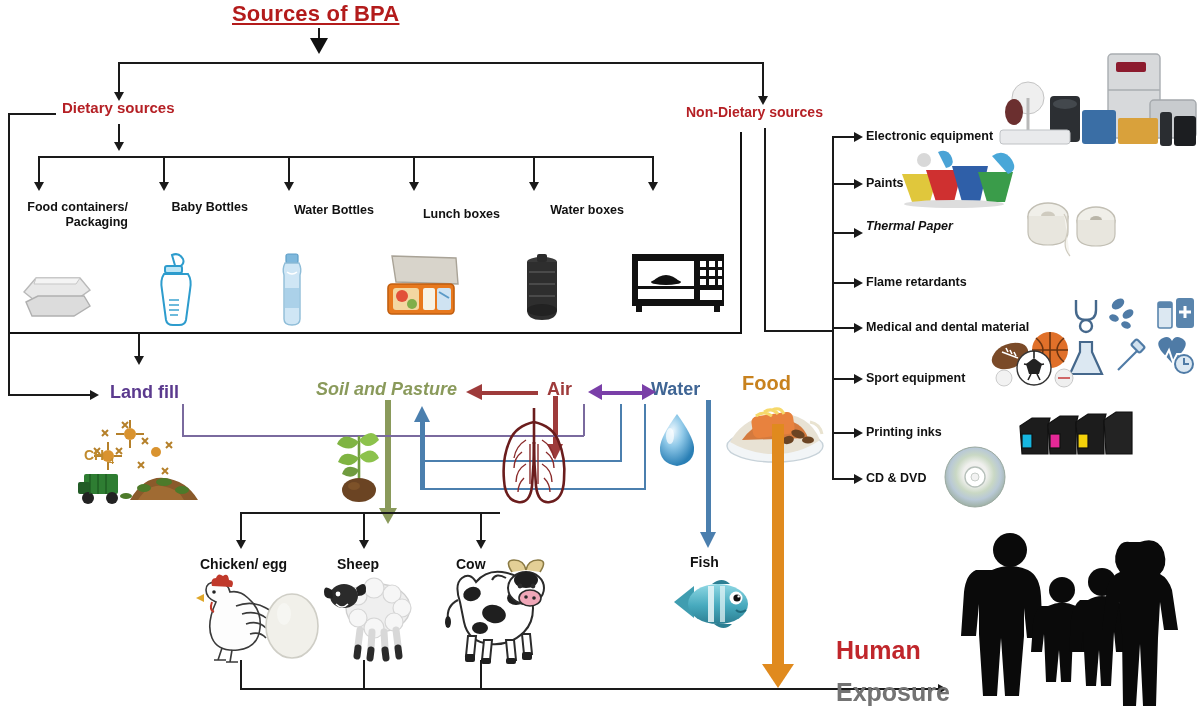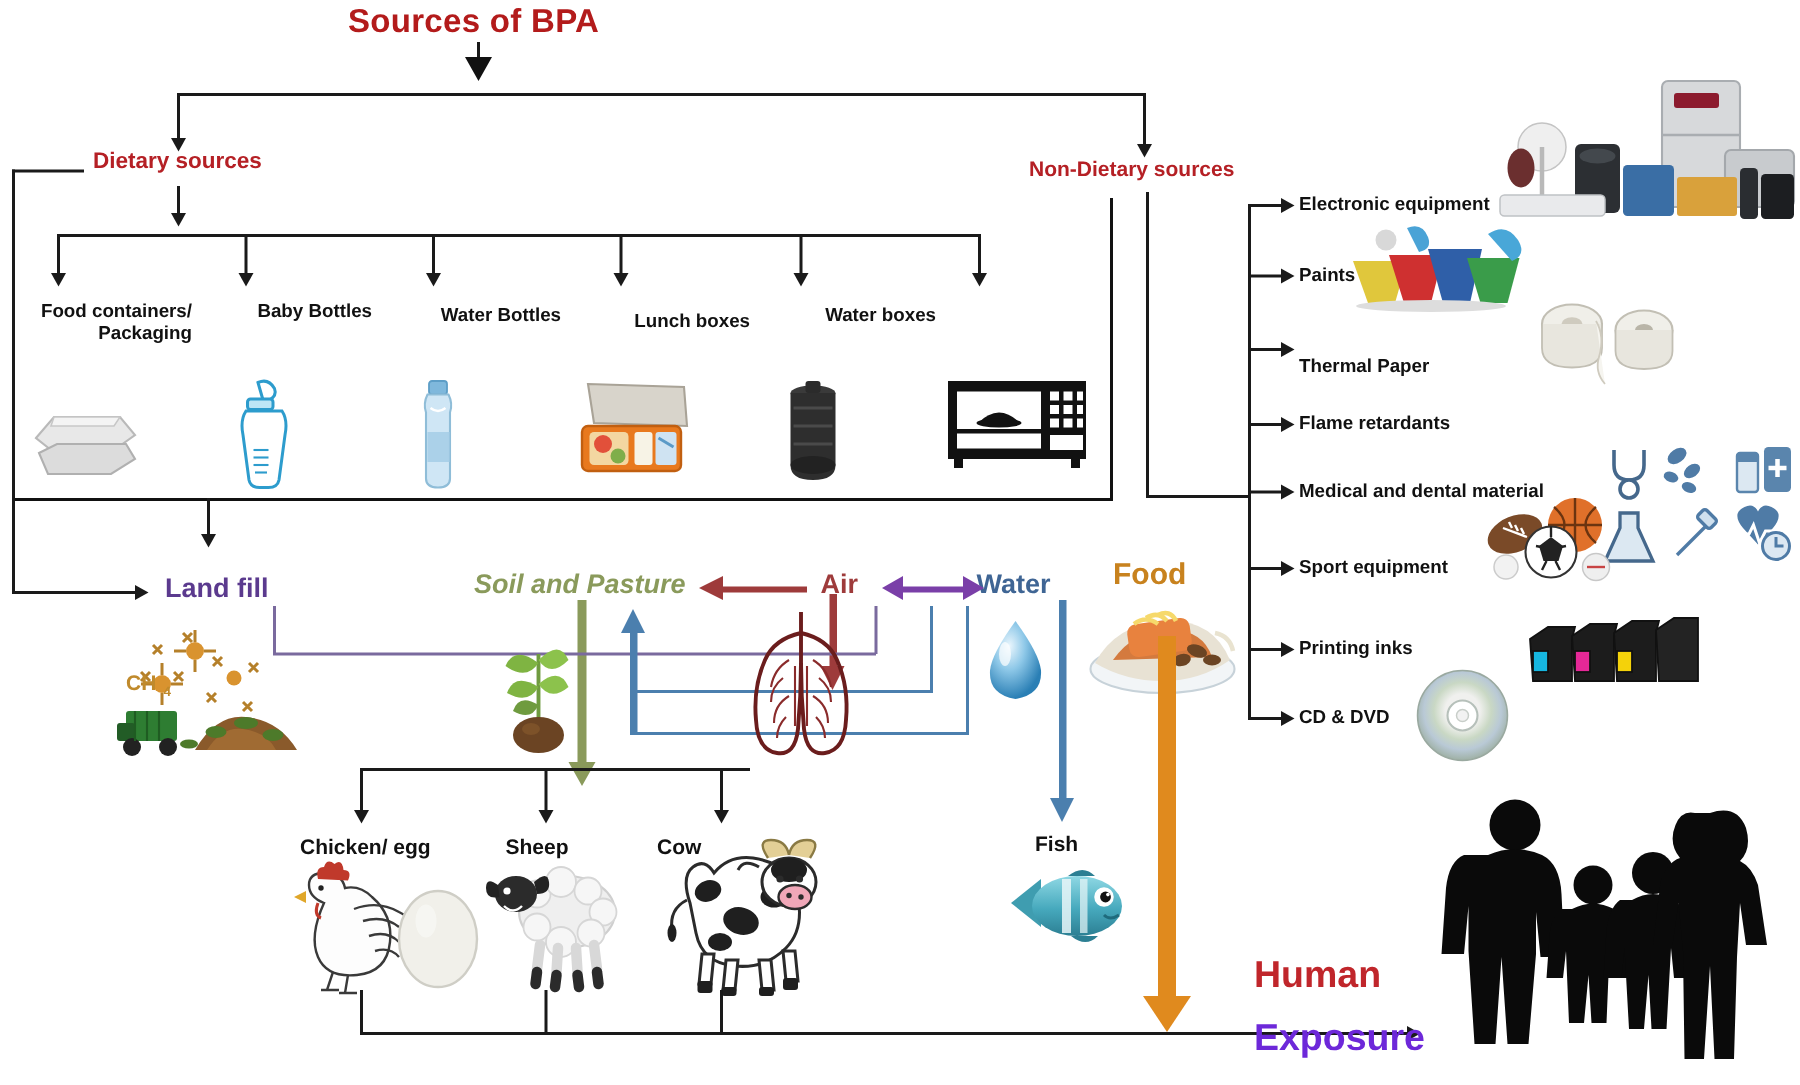--- a/index.html
+++ b/index.html
@@ -21,21 +21,21 @@
   .red{color:#b52025;}
   .nd-item{position:absolute;font-size:12.5px;font-weight:bold;color:#111;white-space:nowrap;}
   .diet-lbl{position:absolute;font-size:12.5px;font-weight:bold;color:#111;text-align:right;line-height:1.18;}
   .an-lbl{position:absolute;font-size:14px;font-weight:bold;color:#111;}
 </style>
 </head>
 <body>
 
 <div id="canvas">
 
-  <div class="lbl title" style="left:232px;top:2px;">Sources of BPA</div>
+  <div class="lbl title" style="left:232px;top:2px;text-decoration:underline;">Sources of BPA</div>
   <div class="ln vline" style="left:318px;top:28px;height:14px;"></div>
   <div class="bigarrow" style="left:310px;top:38px;"></div>
 
   <div class="ln hline" style="left:118px;top:62px;width:646px;"></div>
   <div class="ln vline" style="left:118px;top:62px;height:32px;"></div>
   <div class="arrow-d" style="left:114px;top:92px;"></div>
   <div class="ln vline" style="left:762px;top:62px;height:36px;"></div>
   <div class="arrow-d" style="left:758px;top:96px;"></div>
 
   <div class="lbl red" style="left:62px;top:100px;font-size:15px;">Dietary sources</div>
@@ -157,21 +157,21 @@
   <div class="ln hline" style="left:832px;top:136px;width:24px;"></div>
   <div class="arrow-r" style="left:854px;top:132px;"></div>
   <div class="nd-item" style="left:866px;top:129px;">Electronic equipment</div>
 
   <div class="ln hline" style="left:832px;top:183px;width:24px;"></div>
   <div class="arrow-r" style="left:854px;top:179px;"></div>
   <div class="nd-item" style="left:866px;top:176px;">Paints</div>
 
   <div class="ln hline" style="left:832px;top:232px;width:24px;"></div>
   <div class="arrow-r" style="left:854px;top:228px;"></div>
-  <div class="nd-item" style="left:866px;top:237px;">Thermal Paper</div>
+  <div class="nd-item" style="left:866px;top:219px;font-style:italic;">Thermal Paper</div>
 
   <div class="ln hline" style="left:832px;top:282px;width:24px;"></div>
   <div class="arrow-r" style="left:854px;top:278px;"></div>
   <div class="nd-item" style="left:866px;top:275px;">Flame retardants</div>
 
   <div class="ln hline" style="left:832px;top:327px;width:24px;"></div>
   <div class="arrow-r" style="left:854px;top:323px;"></div>
   <div class="nd-item" style="left:866px;top:320px;">Medical and dental material</div>
 
   <div class="ln hline" style="left:832px;top:378px;width:24px;"></div>
@@ -450,21 +450,21 @@
   <div class="ln hline" style="left:240px;top:512px;width:260px;"></div>
   <div class="ln vline" style="left:240px;top:512px;height:32px;"></div>
   <div class="arrow-d" style="left:236px;top:540px;"></div>
   <div class="ln vline" style="left:363px;top:512px;height:32px;"></div>
   <div class="arrow-d" style="left:359px;top:540px;"></div>
   <div class="ln vline" style="left:480px;top:512px;height:32px;"></div>
   <div class="arrow-d" style="left:476px;top:540px;"></div>
 
   <div class="an-lbl" style="left:200px;top:556px;text-align:right;">Chicken/ egg</div>
   <div class="an-lbl" style="left:337px;top:556px;">Sheep</div>
-  <div class="an-lbl" style="left:438px;top:556px;">Cow</div>
+  <div class="an-lbl" style="left:456px;top:556px;">Cow</div>
   <div class="an-lbl" style="left:690px;top:554px;">Fish</div>
 
   <div class="art" style="left:192px;top:572px;">
     <svg width="130" height="92" viewBox="0 0 130 92">
       <g fill="none" stroke="#3a3a3a" stroke-width="1.6">
         <path d="M24 30 q-10 -4 -10 -12 q0 -8 10 -8 q12 0 14 10 q10 -2 18 6 q14 12 12 30 q-2 20 -22 22 q-20 2 -26 -12 q-6 -14 4 -36 Z" fill="#fdfdfd"></path>
         <path d="M44 34 q16 -6 30 2 q12 6 14 16"></path>
         <path d="M50 42 q14 -4 24 4 M54 52 q12 -4 20 4 M58 62 q10 -3 16 4"></path>
         <path d="M30 76 l-4 12 M40 78 l-2 12 M22 88 h12 M34 90 h12"></path>
       </g>
@@ -567,21 +567,21 @@
     </svg>
   </div>
 
   <div class="ln vline" style="left:240px;top:660px;height:30px;"></div>
   <div class="ln vline" style="left:363px;top:660px;height:30px;"></div>
   <div class="ln vline" style="left:480px;top:660px;height:30px;"></div>
   <div class="ln hline" style="left:240px;top:688px;width:700px;"></div>
   <div class="arrow-r" style="left:938px;top:684px;"></div>
 
   <div class="lbl" style="left:836px;top:636px;font-size:25px;color:#c0262b;">Human</div>
-  <div class="lbl" style="left:836px;top:678px;font-size:25px;color:#6d28d9;">Exposure</div>
+  <div class="lbl" style="left:836px;top:678px;font-size:25px;color:#737373;">Exposure</div>
 
   <div class="art" style="left:964px;top:528px;">
     <svg width="212" height="192" viewBox="0 0 212 192">
       <g fill="#0a0a0a">
 
         <circle cx="46" cy="22" r="17"></circle>
         <path d="M28 42 q18 -8 36 0 q12 6 13 26 l2 42 h-16 l-3 -30 v28 l-5 60 h-14 l-4 -58 l-4 58 h-14 l-4 -62 v-30 l-3 32 h-15 l3 -44 q2 -18 12 -22 Z"></path>
 
         <circle cx="98" cy="62" r="13"></circle>
         <path d="M84 78 q14 -7 28 0 q9 5 9 20 l1 26 h-11 l-2 -18 l-2 48 h-10 l-2 -32 l-3 32 h-10 l-2 -48 l-2 18 h-11 l2 -28 q1 -13 8 -18 Z"></path>

